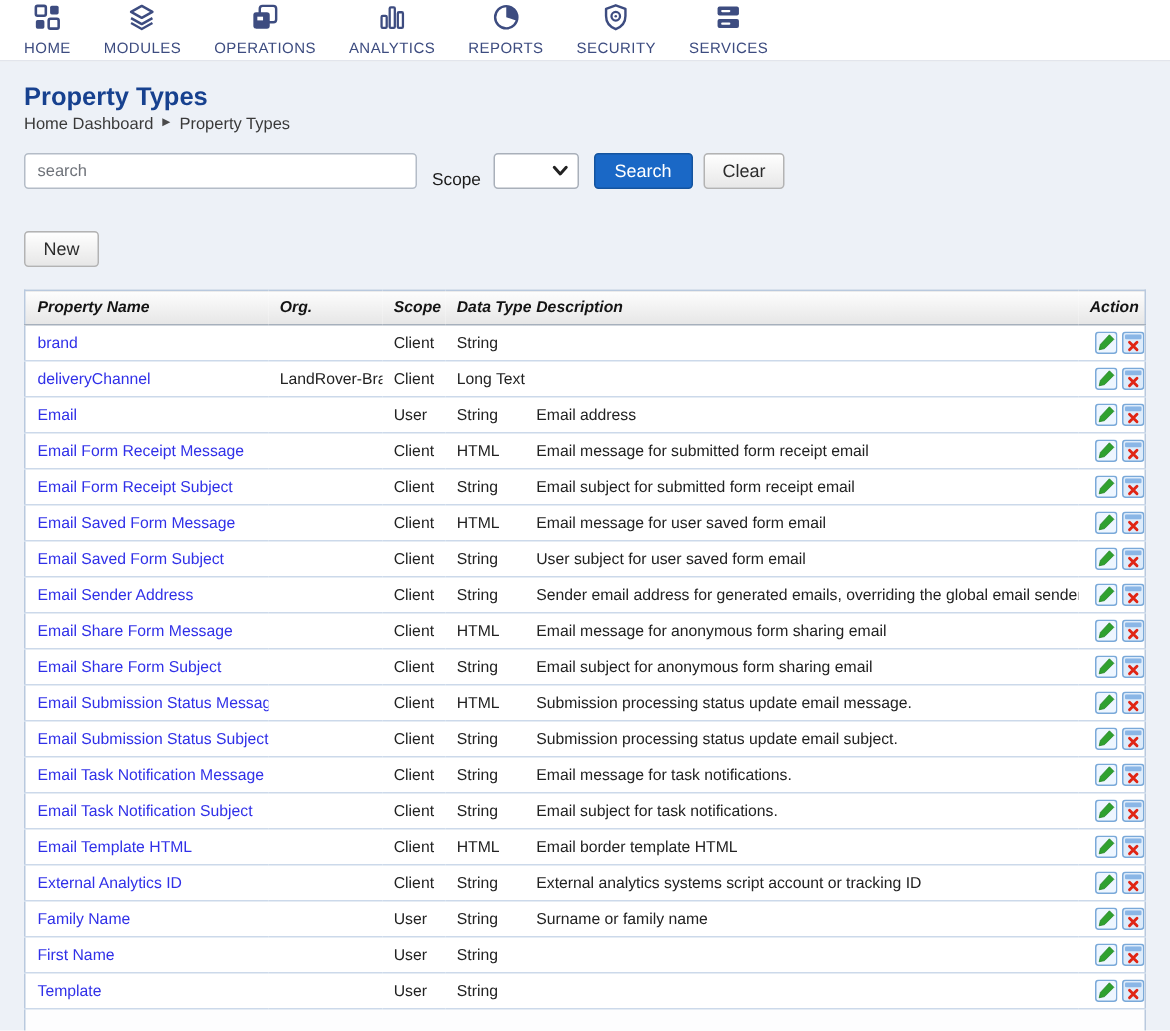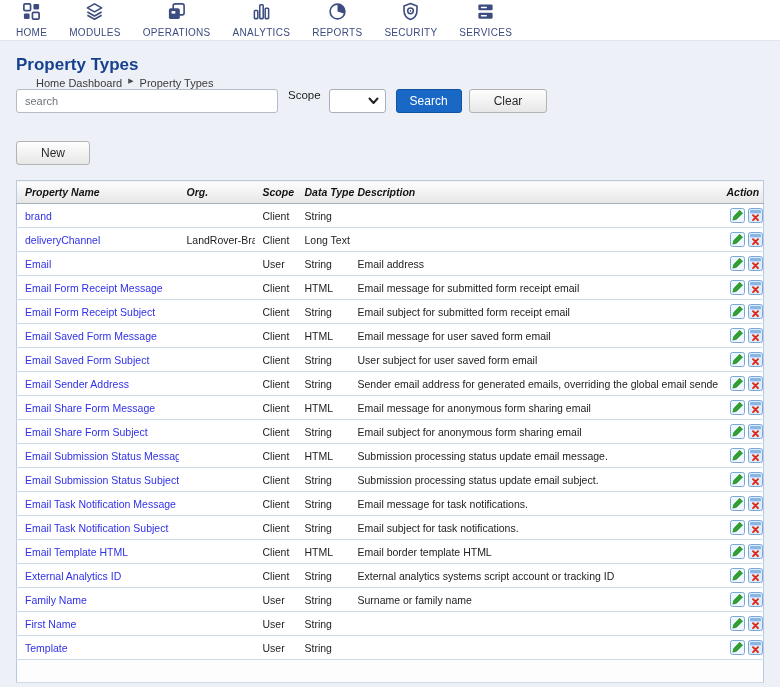--- a/index.html
+++ b/index.html
@@ -27,39 +27,39 @@
   }
   .nav-item.active { background:#d6d7e8; }
   .nav-ico { display:inline-flex; width:19px; height:19px; }
   .nav-ico svg { width:19px; height:19px; }
 
   
   .content { padding:0 16px; }
   .page-title {
     margin:14px 0 2px 0; font-size:17px; font-weight:bold; color:#17418f;
   }
-  .breadcrumb { font-size:11px; color:#3a3a3a; display:flex; align-items:flex-start;margin-left:20px; }
+  .breadcrumb { font-size:11px; color:#3a3a3a; display:flex; align-items:flex-start; }
   .crumb-sep { font-size:7px; color:#4a4a4a; margin:0 6px; }
 
-  .toolbar { display:flex; align-items:flex-start; }
+  .toolbar { display:flex; align-items:flex-end; margin-top:13px; }
   .search-input {
     width:262px; height:24px; border:1px solid #b4bcc7; border-radius:3px;
     padding:0 8px; font-size:11px; color:#333; background:#fff;
     font-family:"Liberation Sans", sans-serif;
   }
   .search-input::placeholder { color:#6f737a; opacity:1; }
   .scope-label { font-size:11.5px; color:#1c1c1c; margin:0 8px 0 10px; }
   .scope-select {
     width:57px; height:24px; background:#fff;
     border:1px solid #a9b0ba; border-radius:3px;
     display:flex; align-items:center; justify-content:flex-end;
     padding-right:6px; cursor:pointer;
   }
   .btn {
-    height:24px; padding:0 24px; font-size:12px; color:#2b2b2b;
+    height:24px; padding:0 12px; font-size:12px; color:#2b2b2b;
     background:linear-gradient(#fefefe,#e7e7e7);
     border:1px solid #b3b3b3; border-radius:3px; cursor:pointer;
     font-family:"Liberation Sans", sans-serif;
   }
   .btn-primary {
     height:24px; padding:0 13px; font-size:12px; color:#ffffff;
     background:#1a68c6; border:1px solid #14549f; border-radius:3px;
     cursor:pointer; margin-left:10px; margin-right:7px;
     font-family:"Liberation Sans", sans-serif;
   }

